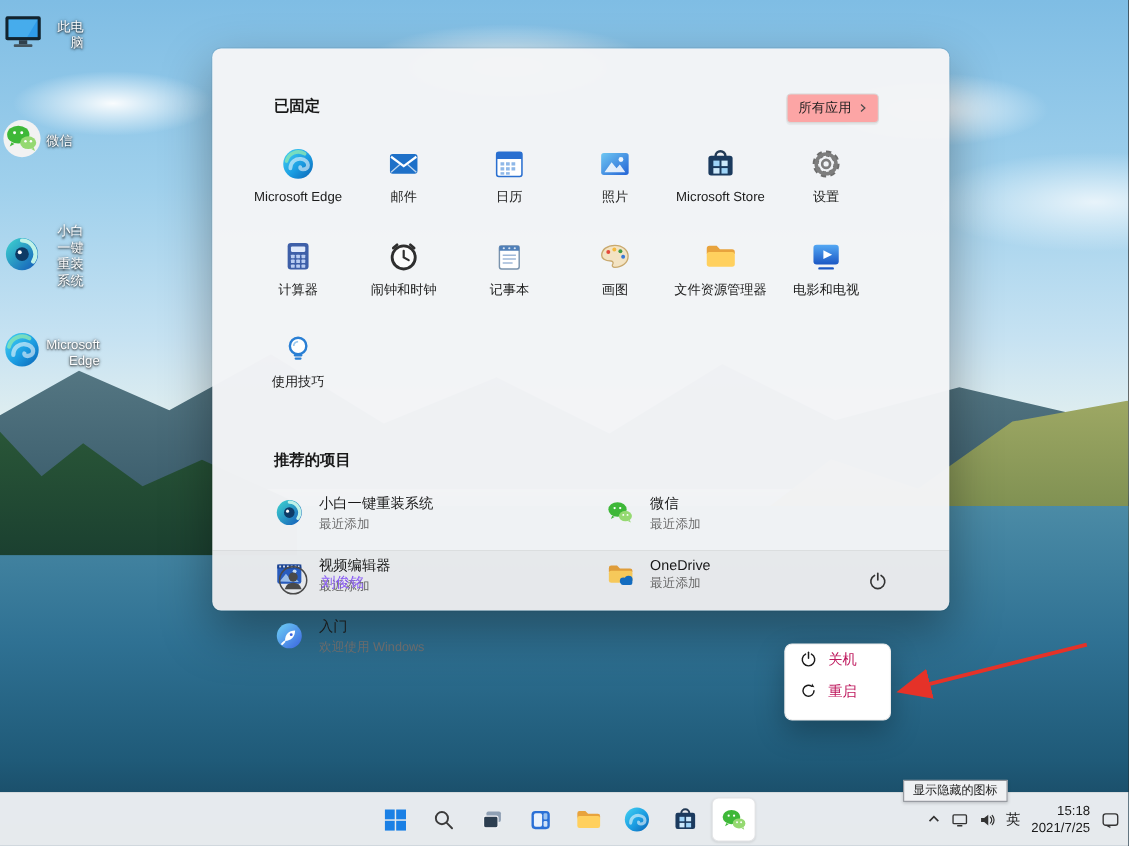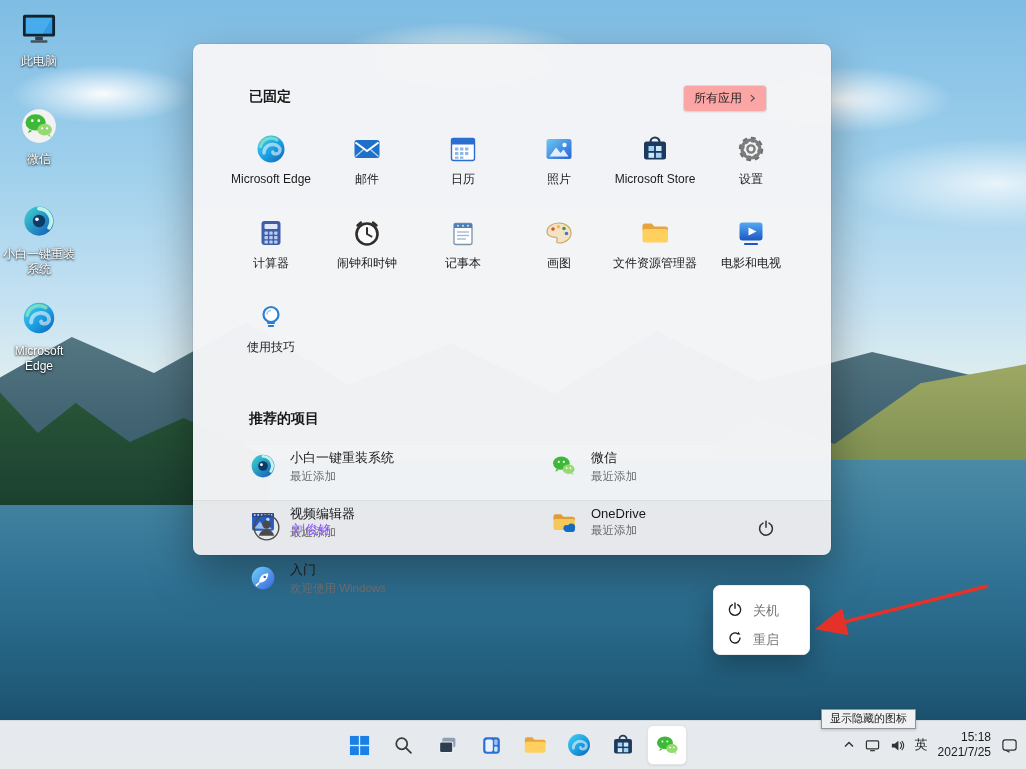--- a/index.html
+++ b/index.html
@@ -13,25 +13,25 @@
     radial-gradient(160px 48px at 82% 32%,rgba(255,255,255,.9),transparent 70%),
     radial-gradient(220px 65px at 97% 62%,rgba(255,255,255,.75),transparent 70%);}
   .wp-mtn{position:absolute;left:0;right:0;top:295px;height:150px;background:linear-gradient(180deg,#5d7f8a,#3d5f6e);
     clip-path:polygon(0 55%,7% 28%,15% 52%,24% 18%,34% 60%,44% 32%,54% 66%,64% 24%,74% 58%,85% 38%,100% 62%,100% 100%,0 100%);}
   .wp-hills{position:absolute;right:0;top:330px;width:330px;height:190px;background:linear-gradient(180deg,#a8b06a,#6e8348);
     clip-path:polygon(0 70%,18% 46%,42% 60%,68% 28%,100% 18%,100% 100%,0 100%);}
   .wp-water{position:absolute;left:0;right:0;top:460px;bottom:0;background:linear-gradient(180deg,#4b8ba6 0%,#2f7193 40%,#1f5a78 75%,#143f57 100%);}
   .wp-trees{position:absolute;left:0;top:355px;width:270px;height:150px;background:linear-gradient(180deg,#2e5d3a,#1b4030);
     clip-path:polygon(0 25%,14% 52%,28% 32%,48% 58%,68% 42%,100% 68%,100% 100%,0 100%);}
   
-  .d-icon{position:absolute;left:2px;width:74px;display:flex;flex-direction:column;align-items:center;gap:4px;text-align:center;}
+  .d-icon{position:absolute;left:2px;width:74px;display:flex;align-items:center;gap:4px;text-align:right;}
   .d-icon .dl{font-size:12px;color:#fff;line-height:1.25;text-shadow:0 1px 2px rgba(0,0,0,.85),0 0 3px rgba(0,0,0,.5);}
   
   .start{position:absolute;left:193px;top:44px;width:638px;height:511px;background:rgba(243,244,246,.98);
-    border-radius:8px;box-shadow:0 18px 45px rgba(0,0,0,.35),0 0 0 1px rgba(0,0,0,.06);z-index:20;}
+    border-radius:8px;box-shadow:0 18px 45px rgba(0,0,0,.35),0 0 0 1px rgba(0,0,0,.06);z-index:20;padding-left:32px;}
   .sec-title{position:absolute;left:56px;font-size:14px;font-weight:bold;color:#191919;}
   .all-apps{position:absolute;right:64px;top:41px;display:flex;align-items:center;gap:7px;padding:4px 10px;
     font-size:12px;color:#1f1f1f;background:#fca5a5;border:1px solid #d8d8d8;border-radius:4px;box-shadow:0 1px 1px rgba(0,0,0,.05);cursor:pointer;justify-content:space-between;}
   .pin-grid{position:absolute;left:30px;top:76px;display:grid;grid-template-columns:repeat(6,96px);}
   .tile{width:96px;height:84px;display:flex;flex-direction:column;align-items:center;padding-top:13px;box-sizing:border-box;border-radius:6px;cursor:pointer;}
   .tile .label{margin-top:8px;font-size:12px;color:#1b1b1b;line-height:1.1;max-width:94px;white-space:nowrap;overflow:hidden;}
   .w32{width:32px;height:32px;display:block;}
   .rec-grid{position:absolute;left:44px;top:400px;display:grid;grid-template-columns:285px 285px;column-gap:16px;row-gap:12px;}
   .rec-item{height:44px;display:flex;align-items:center;gap:13px;padding:0 12px;border-radius:6px;cursor:pointer;}
   .rec-ic svg{width:28px;height:28px;display:block;}
@@ -39,21 +39,21 @@
   .rec-title{font-size:13px;color:#191919;}
   .rec-sub{font-size:11.5px;color:#6b6b6b;}
   .user-bar{position:absolute;left:0;right:0;bottom:0;height:54px;background:rgba(0,0,0,.035);
     border-top:1px solid rgba(0,0,0,.05);border-radius:0 0 8px 8px;}
   .user-chip{position:absolute;left:60px;top:13px;display:flex;align-items:center;gap:12px;cursor:pointer;}
   .user-name{font-size:13px;color:#8b5cf6;}
   .power-btn{position:absolute;right:52px;top:14px;width:26px;height:26px;display:flex;align-items:center;justify-content:center;border-radius:4px;cursor:pointer;}
   
   .flyout{position:absolute;left:713px;top:585px;width:95px;background:#fff;border:1px solid #ececec;border-radius:7px;
     box-shadow:0 10px 26px rgba(0,0,0,.28);padding:5px 0;z-index:40;}
-  .fly-item{height:29px;display:flex;align-items:flex-end;gap:10px;padding-left:13px;font-size:13px;color:#737373;cursor:pointer;}
+  .fly-item{height:29px;display:flex;align-items:flex-start;gap:10px;padding-left:13px;font-size:13px;color:#be185d;cursor:pointer;}
   
   .taskbar{position:absolute;left:0;right:0;bottom:0;height:48px;background:rgba(243,244,247,.94);
     border-top:1px solid rgba(0,0,0,.07);z-index:30;}
   .tb-center{position:absolute;left:50%;top:0;height:48px;transform:translateX(-50%);display:flex;align-items:center;}
   .tb-btn{width:40px;height:40px;margin:0 2px;border-radius:6px;display:flex;align-items:center;justify-content:center;cursor:pointer;}
   .tb-btn.active{background:#fff;border:1px solid #e3e4e6;box-shadow:0 1px 2px rgba(0,0,0,.08);box-sizing:border-box;}
   .tb-tray{position:absolute;right:8px;top:0;height:48px;display:flex;align-items:center;gap:10px;}
   .tray-ic{display:flex;align-items:center;justify-content:center;cursor:pointer;}
   .ime{font-size:13px;color:#1b1b1b;cursor:pointer;}
   .clock{font-size:12px;color:#1b1b1b;text-align:right;line-height:15px;cursor:pointer;}

